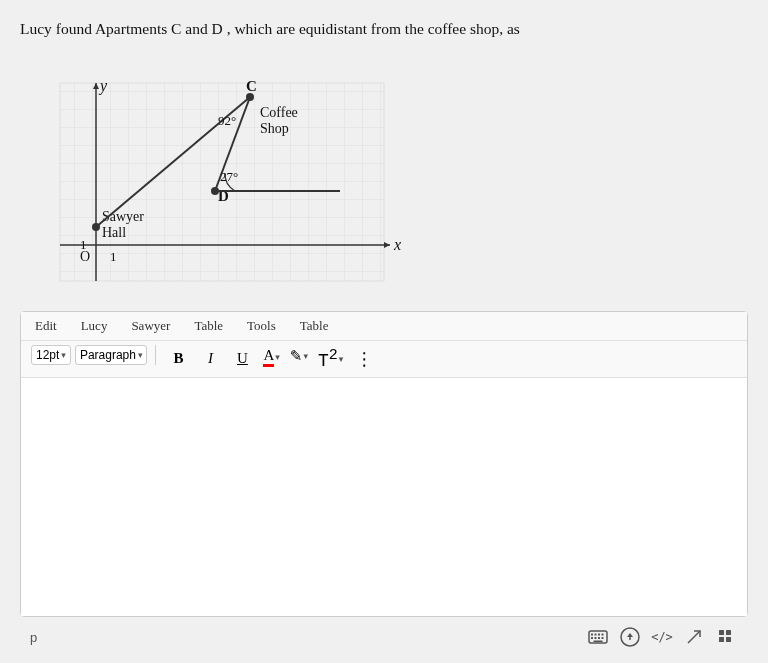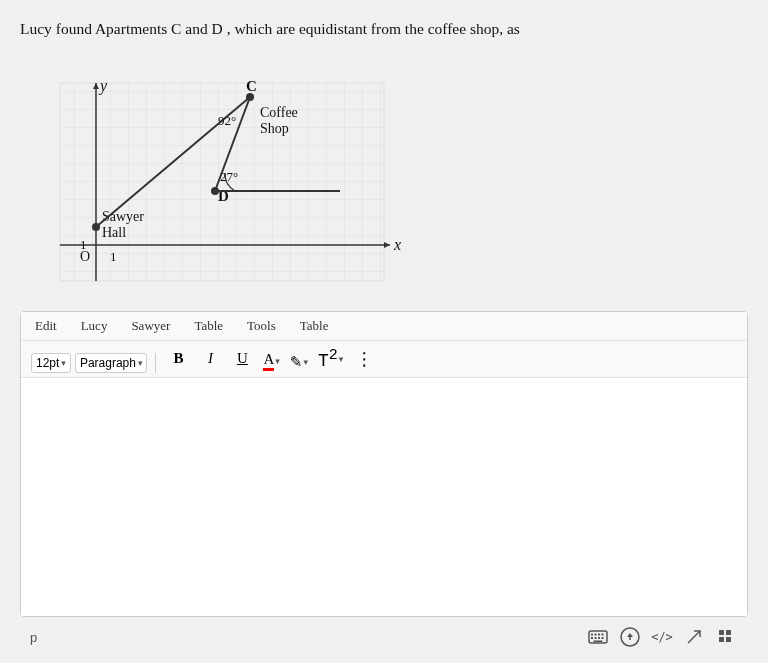--- a/index.html
+++ b/index.html
@@ -84,21 +84,21 @@
 
     .menu-item {
       cursor: pointer;
       padding: 2px 4px;
       border-radius: 3px;
     }
 
     .toolbar-bar {
       display: flex;
       flex-direction: row;
-      align-items: flex-end;
+      align-items: flex-start;
       padding: 4px 10px;
       border-bottom: 1px solid #e0e0e0;
       background: #f9f9f9;
       gap: 4px;
       font-family: Arial, sans-serif;
       font-size: 13px;
     }
 
     .toolbar-select {
       border: 1px solid #ccc;

